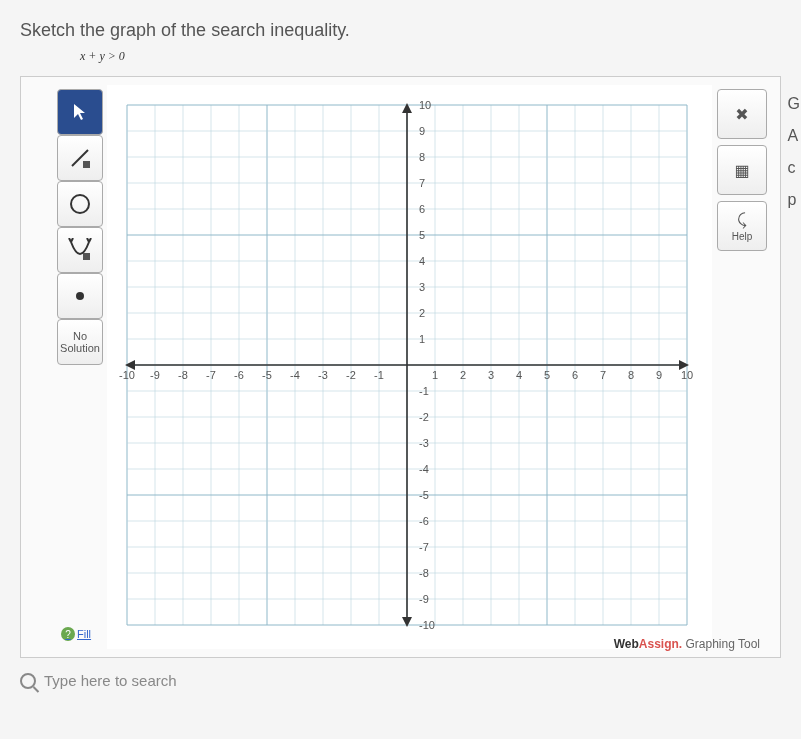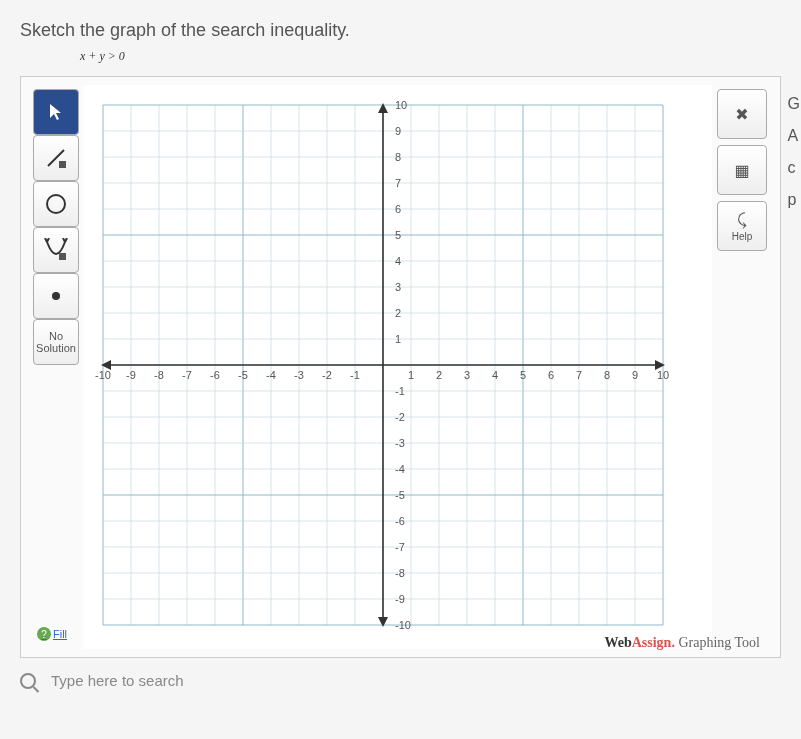--- a/index.html
+++ b/index.html
@@ -1,35 +1,35 @@
 <!DOCTYPE html>
 <html><head>
 <meta charset="utf-8">
 <style>
 * { box-sizing: border-box; margin: 0; padding: 0; }
 body { font-family: Arial, sans-serif; background: #f5f5f5; padding: 20px; width: 801px; }
 .instruction { color: #555; font-size: 18px; margin-bottom: 8px; }
 .equation { color: #333; font-size: 12px; margin: 0 0 12px 60px; font-style: italic; font-family: Georgia, serif; }
 .container { display: flex; border: 1px solid #ccc; background: #fafafa; padding: 8px; position: relative; }
-.toolbar { width: 54px; display: flex; flex-direction: column; gap: 0; padding: 4px; }
+.toolbar { width: 54px; display: flex; flex-direction: column; gap: 0; padding: 4px; margin-left: 24px; }
 .tool { width: 46px; height: 46px; border: 1px solid #aaa; border-radius: 4px; background: linear-gradient(#fff,#eee); display: flex; align-items: center; justify-content: center; cursor: pointer; font-size: 20px; color: #333; }
 .tool.active { background: #2a4d8f; color: #fff; }
 .tool.text { font-size: 11px; color: #555; text-align: center; line-height: 1.1; height: 46px; }
 .help { margin-top: auto; font-size: 11px; color: #3366cc; text-decoration: underline; cursor: pointer; display: flex; align-items: center; gap: 2px; padding: 4px; }
 .help-icon { width: 14px; height: 14px; border-radius: 50%; background: #6aa84f; color: #fff; font-size: 10px; display: flex; align-items: center; justify-content: center; }
 .graph-area { flex: 1; position: relative; background: #fff; }
 .right-panel { width: 60px; display: flex; flex-direction: column; gap: 6px; padding: 4px; align-items: center; }
 .right-btn { width: 50px; height: 50px; border: 1px solid #aaa; border-radius: 4px; background: linear-gradient(#fff,#eee); display: flex; flex-direction: column; align-items: center; justify-content: center; font-size: 10px; color: #555; cursor: pointer; gap: 2px; }
 .right-btn .ico { font-size: 16px; }
-.footer { position: absolute; bottom: 6px; right: 20px; font-size: 14px; color: #666; font-family: Liberation Serif, serif; }
+.footer { position: absolute; bottom: 6px; right: 20px; font-size: 12px; color: #666; }
 .footer .wa-web { color: #333; font-weight: bold; }
 .footer .wa-assign { color: #d9534f; font-weight: bold; }
 .side-labels { position: absolute; right: -20px; top: 18px; display: flex; flex-direction: column; gap: 14px; font-size: 16px; color: #555; }
 svg text { font-family: Arial, sans-serif; font-size: 11px; fill: #555; }
-.search-bar { margin-top: 14px; display: flex; align-items: center; gap: 15px; color: #888; font-size: 15px; }
+.search-bar { margin-top: 14px; display: flex; align-items: center; gap: 8px; color: #888; font-size: 15px; }
 .search-icon { width: 16px; height: 16px; border: 2px solid #888; border-radius: 50%; position: relative; }
 .search-icon::after { content: ''; position: absolute; width: 2px; height: 7px; background: #888; bottom: -6px; right: -3px; transform: rotate(-45deg); }
 </style>
 </head>
 <body>
 
 <div class="instruction">Sketch the graph of the search inequality.</div>
 <div class="equation">x + y &gt; 0</div>
 
 <div class="container">

